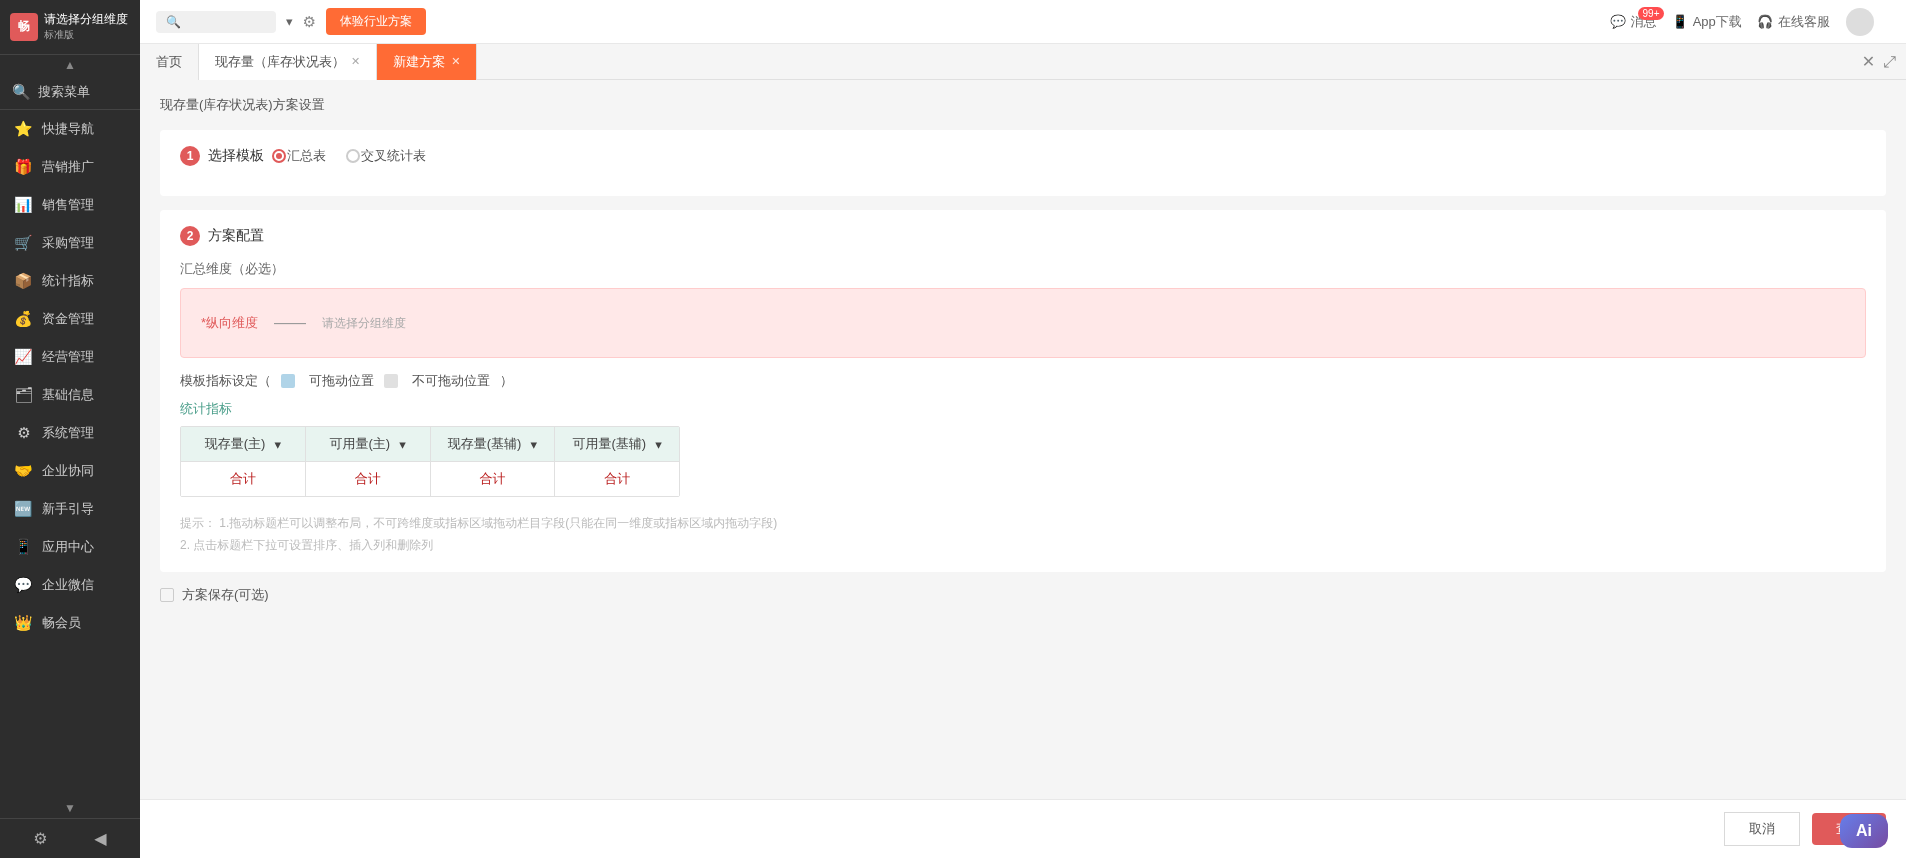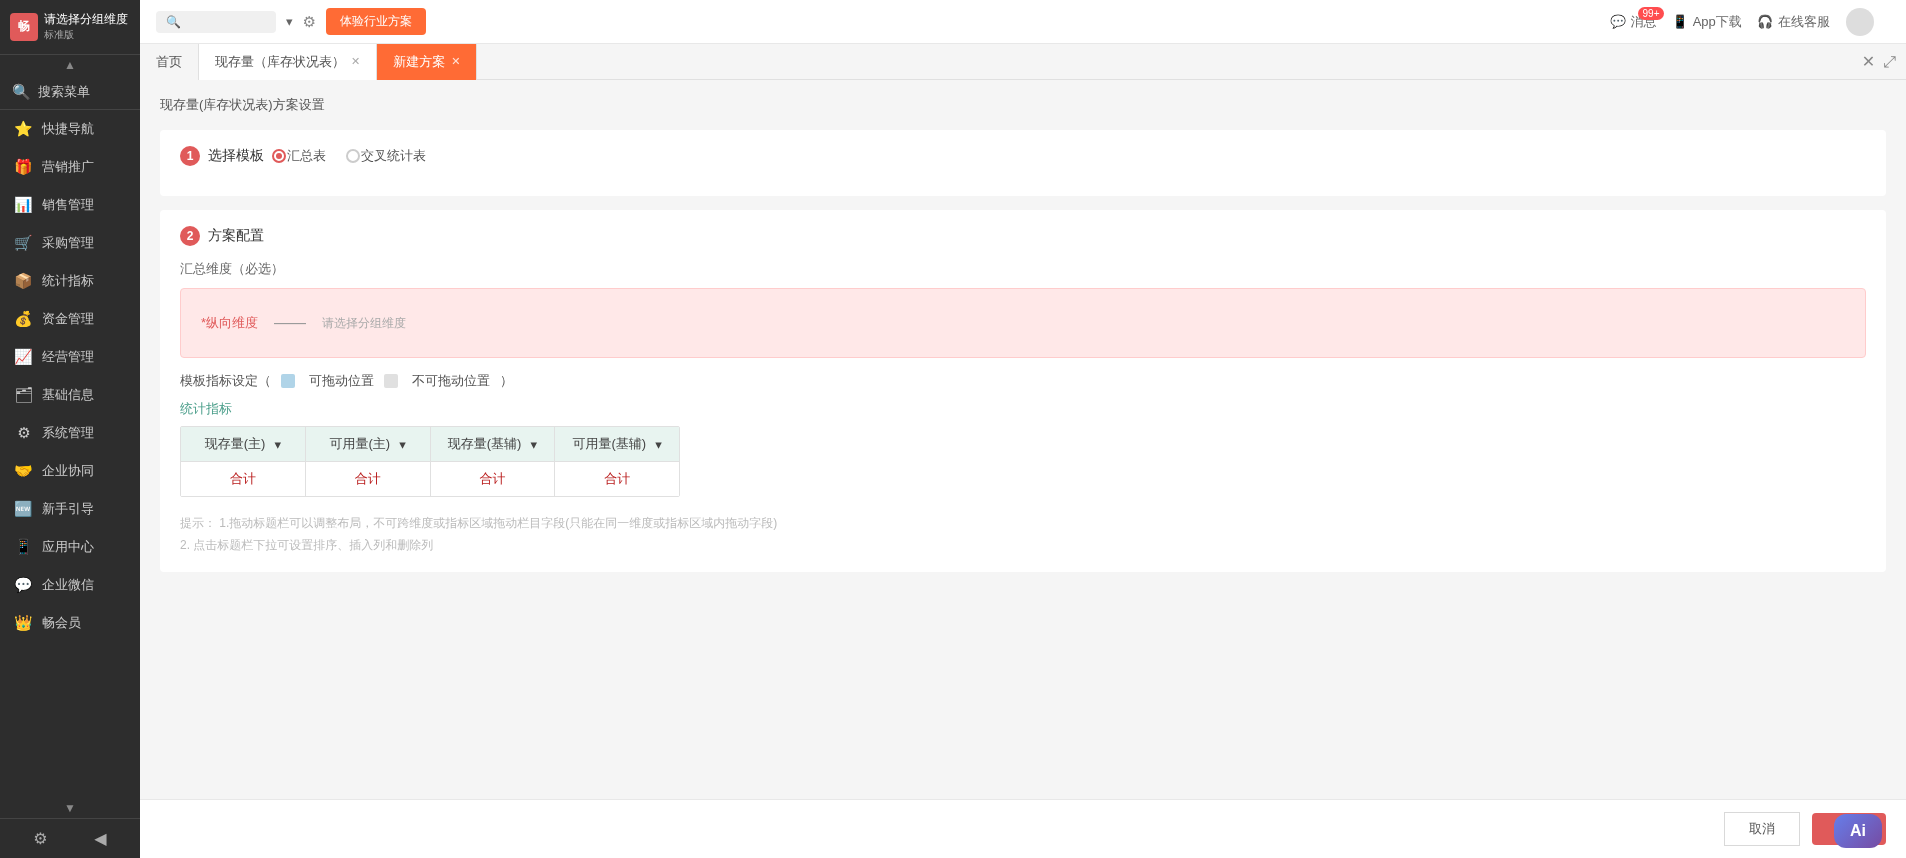--- a/index.html
+++ b/index.html
@@ -213,21 +213,21 @@
     .btn-query {
       padding: 7px 24px; border: none; border-radius: 4px;
       background: #e05a5a; color: white; cursor: pointer; font-size: 13px;
     }
 
     
     .sidebar-scroll-btn { text-align: center; color: #888; padding: 3px; font-size: 12px; }
 
     
     .ai-float {
-      position: fixed; bottom: 10px; right: 24px;
+      position: fixed; bottom: 10px; right: 18px;
       background: linear-gradient(135deg, #667eea, #764ba2);
       border-radius: 12px; padding: 8px 16px;
       color: white; font-size: 16px; font-weight: bold;
       cursor: pointer; z-index: 999;
     }
   </style>
 </head>
 <body>
 
 <div class="sidebar">
@@ -430,20 +430,24 @@
           </div>
         </div>
 
         <div class="tips">
           <div>提示：  1.拖动标题栏可以调整布局，不可跨维度或指标区域拖动栏目字段(只能在同一维度或指标区域内拖动字段)</div>
           <div>        2. 点击标题栏下拉可设置排序、插入列和删除列</div>
         </div>
       </div>
     </div>
 
+    <div class="save-checkbox">
+      <div class="checkbox-box"></div>
+      <span>方案保存(可选)</span>
+    </div>
   </div>
 
   <div class="footer">
     <button class="btn-cancel">取消</button>
     <button class="btn-query">查询</button>
   </div>
 </div>
 
 <div class="ai-float">Ai</div>
 

